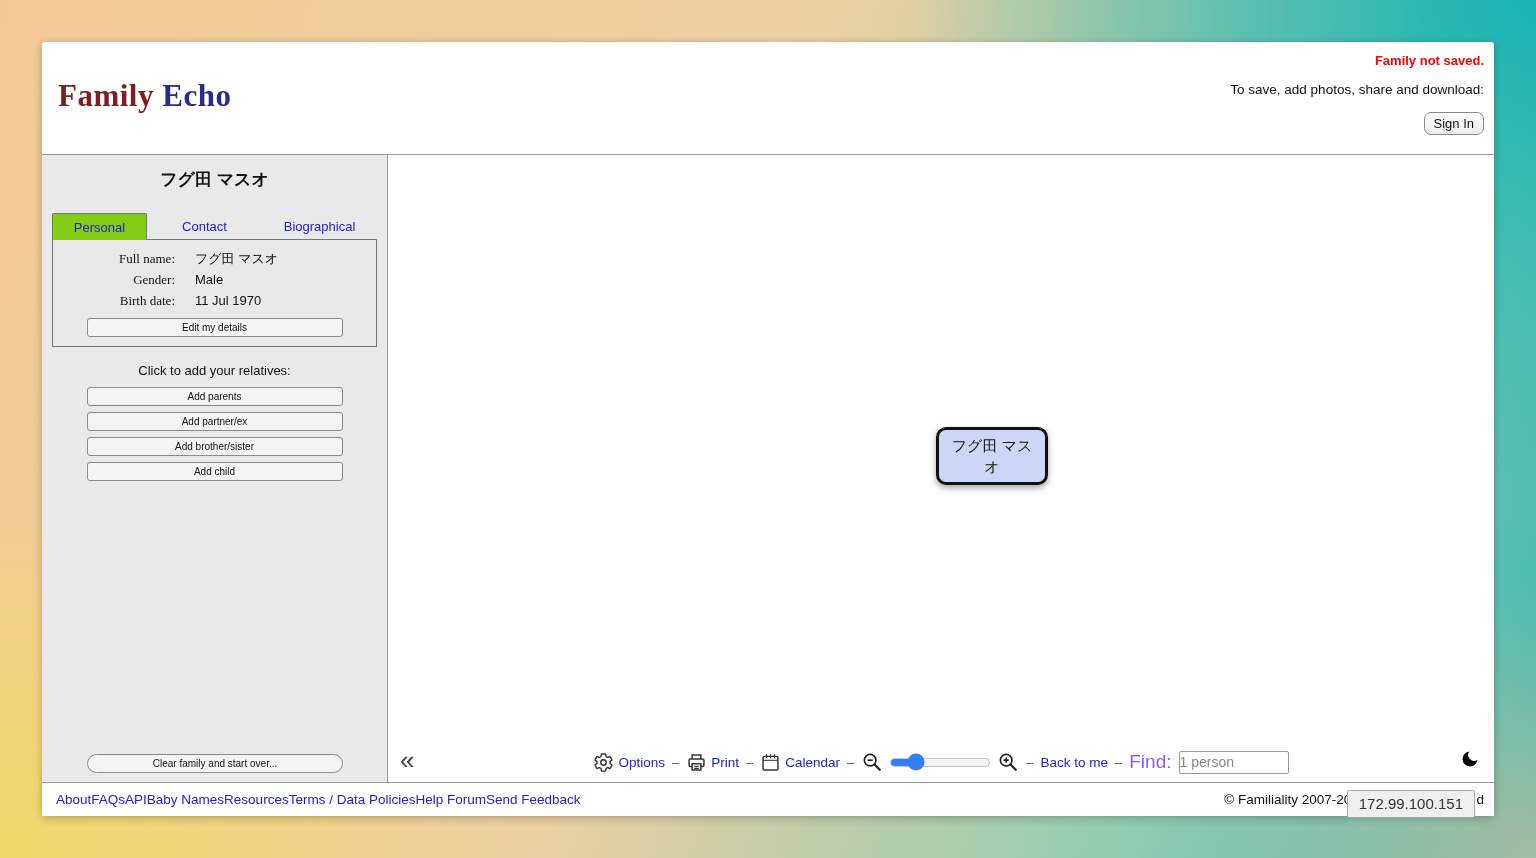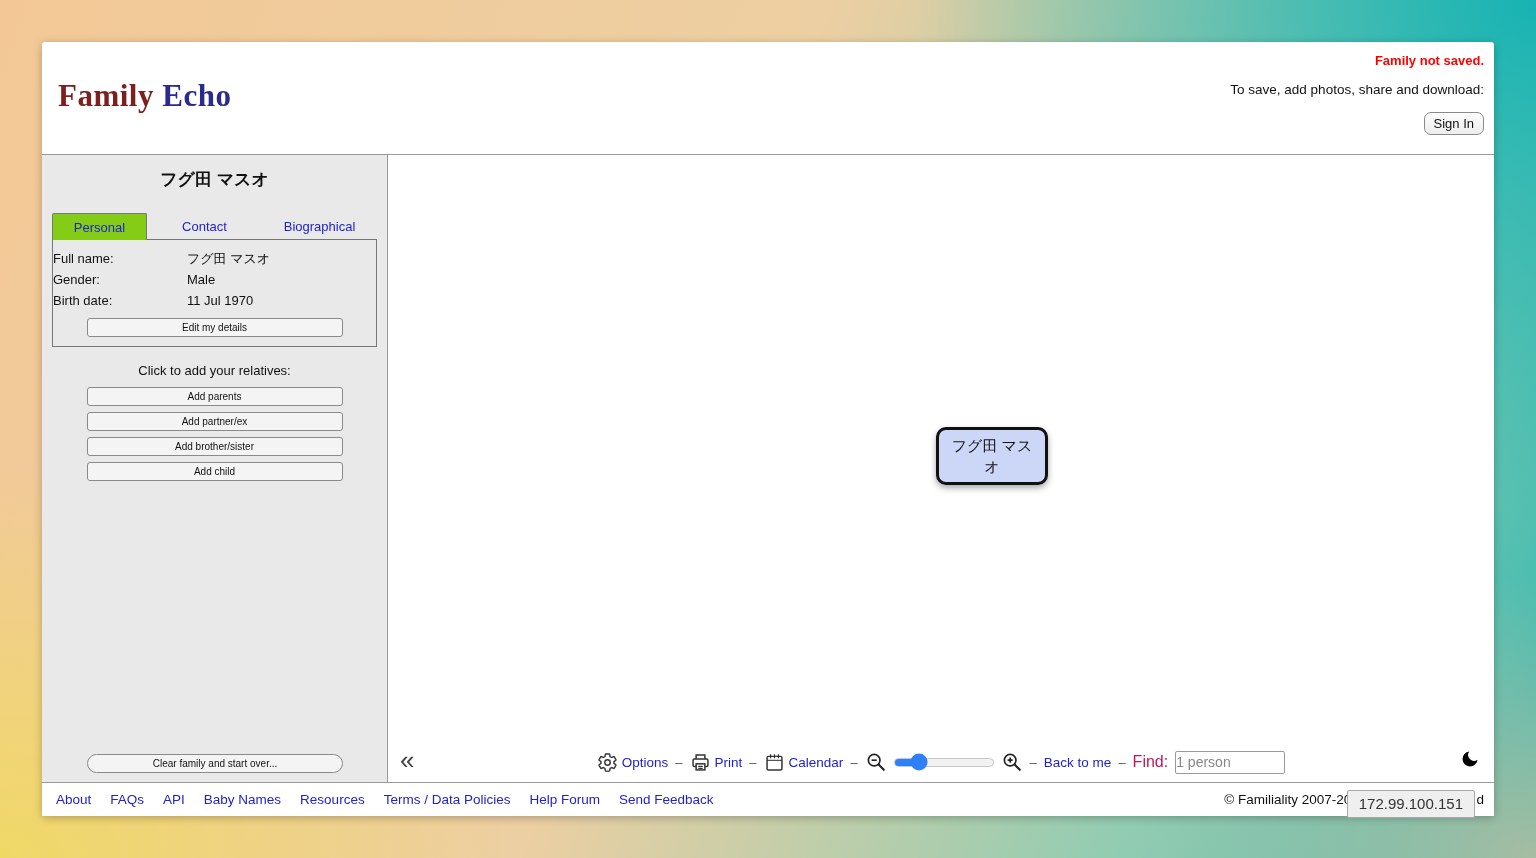--- a/index.html
+++ b/index.html
@@ -32,21 +32,21 @@
   .person-title { text-align:center; font-size:17px; font-weight:bold; color:#111; margin-bottom:22px; }
   .tabs { display:flex; margin:0 10px; height:26px; position:relative; z-index:1; }
   .tab { font-size:13px; color:#2222cc; display:flex; align-items:center; justify-content:center; cursor:pointer; }
   .tab.active {
     width:95px; background:#84cc16; border:1px solid #777; border-bottom:none;
     border-radius:2px 2px 0 0; margin-bottom:-1px;
   }
   .tab.plain { flex:1; }
   .panel { margin:0 10px; border:1px solid #777; padding:8px 0 9px; }
   .detail-row { display:flex; font-size:13px; color:#111; line-height:21px; }
-  .detail-row .lbl { flex:0 0 122px; text-align:left; margin-right:12px; }
+  .detail-row .lbl { flex:0 0 122px; text-align:right; margin-right:20px;font-family:Liberation Serif, serif; }
   .btn {
     display:block; width:256px; margin:0 auto; font-size:10px; color:#111; text-align:center;
     background:#f4f4f4; border:1px solid #8a8a8a; border-radius:3px; padding:3px 0; cursor:pointer;
   }
   .panel .btn { margin-top:7px; }
   .relatives-hint { text-align:center; font-size:13px; color:#111; margin:16px 0 9px; }
   .add-btn { margin-bottom:6px; }
   .clear-btn { position:absolute; bottom:9px; left:45px;border-radius:10px; }
   
   .canvas { flex:1 1 auto; position:relative; background:#fff; }
@@ -59,28 +59,28 @@
   
   .toolbar { position:absolute; left:0; right:0; bottom:5px; height:30px; display:flex; align-items:center; }
   .collapse { position:absolute; left:12px; top:-2px; font-size:26px; color:#444; cursor:pointer; line-height:30px; }
   .tb-center { margin:0 auto; display:flex; align-items:center; gap:7px; }
   .tb-link { display:flex; align-items:center; gap:4px; color:#2222cc; font-size:13.5px; cursor:pointer; text-decoration:none; }
   .sep { color:#555; font-size:13px; }
   .icon svg { display:block; }
   .slider { position:relative; width:100px; height:9px; background:#f2f2f2; border:1px solid #c6c6c6; border-radius:5px; cursor:pointer; }
   .slider-fill { position:absolute; left:0; top:0; bottom:0; background:#2f7ff7; border-radius:5px; }
   .slider-thumb { position:absolute; top:50%; width:17px; height:17px; background:#2f7ff7; border-radius:50%; transform:translate(-50%,-50%); }
-  .find-label { font-size:16px; color:#be185d; }
+  .find-label { font-size:19px; color:#8b5cf6; }
   .find-input { width:110px; height:23px; border:1px solid #999; border-radius:2px; font-size:14px; padding:0 0; color:#333; font-family:"Liberation Sans", sans-serif; }
   .find-input::placeholder { color:#888; }
   .moon { position:absolute; right:14px; top:2px; cursor:pointer; }
   
   .footer { flex:0 0 auto; height:34px; border-top:1px solid #999; display:flex; align-items:center;
     justify-content:space-between; padding:0 10px 0 14px; position:relative; background:#fff; }
-  .f-links { display:flex; gap:19px; }
+  .f-links { display:flex; }
   .f-links a { color:#2222cc; font-size:13.5px; text-decoration:none; cursor:pointer; }
   .f-right { display:flex; align-items:center; font-size:13.5px; color:#111; }
   .f-gap { width:102px; }
   .ip-tooltip {
     position:absolute; right:19px; top:7px; height:28px; line-height:26px; padding:0 11px;
     background:#efefef; border:1px solid #a9a9a9; border-radius:2px; font-size:15px; color:#333; z-index:2;
   }
 </style>
 </head>
 <body>

